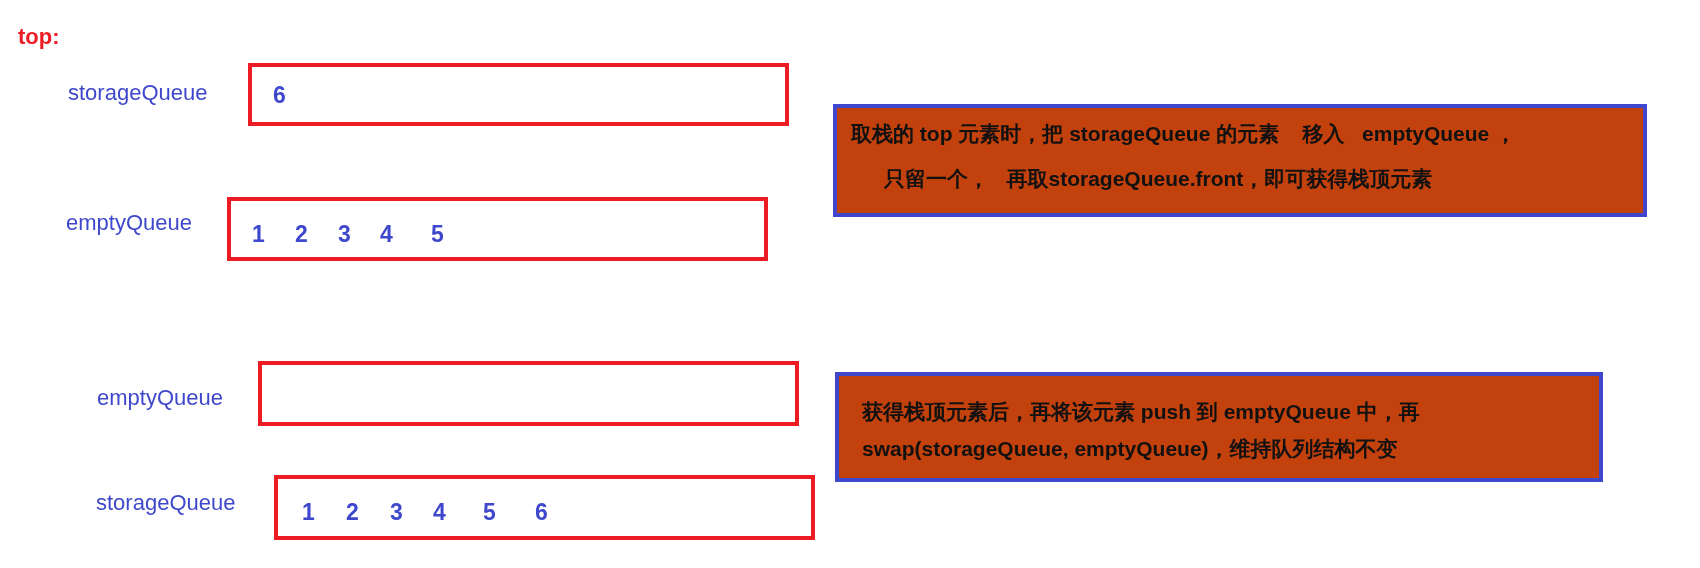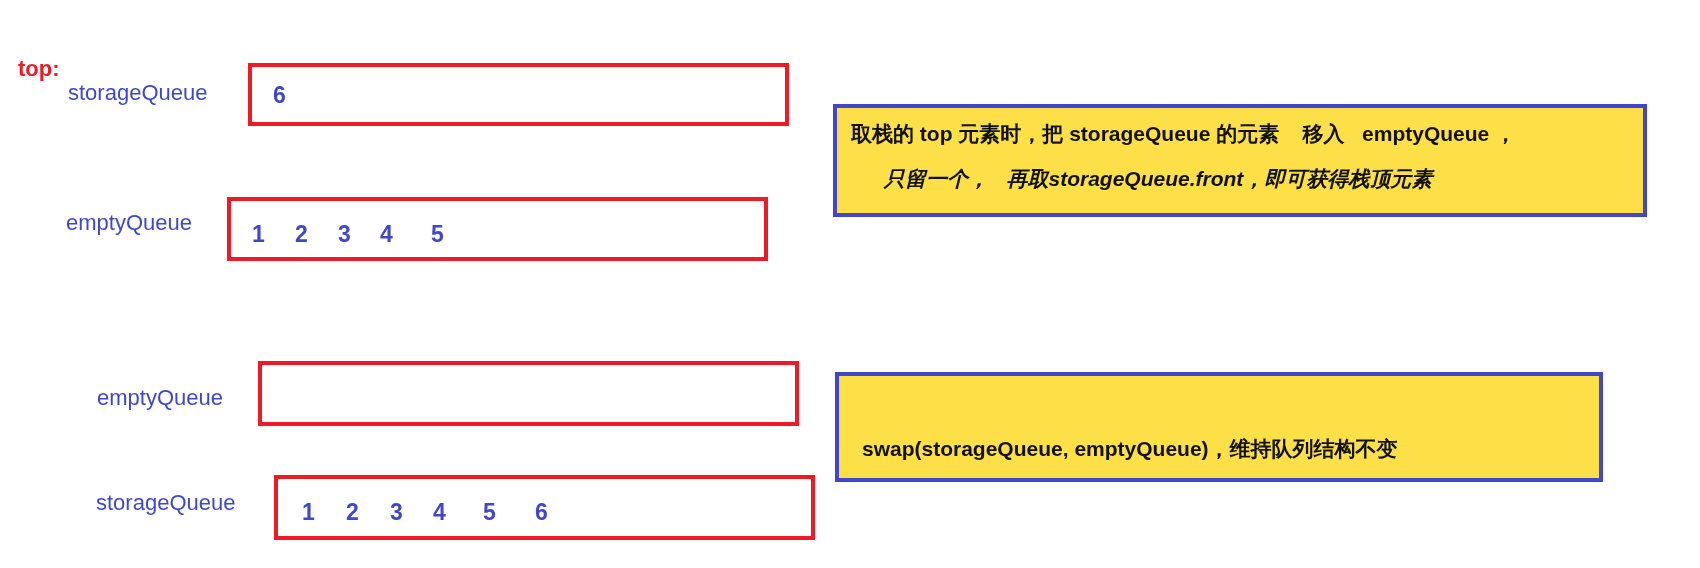--- a/index.html
+++ b/index.html
@@ -1,23 +1,23 @@
 <!DOCTYPE html>
 <html><head>
 <meta charset="utf-8">
 <style>
   html, body { margin: 0; padding: 0; background: #ffffff; }
   body { width: 1700px; height: 568px; position: relative; overflow: hidden;
          font-family: "Liberation Sans", "DejaVu Sans", sans-serif; }
   .abs { position: absolute; }
-  .heading { color: #ED1C24; font-weight: bold; font-size: 22px; line-height: 26px; margin-top: 32px; }
+  .heading { color: #ED1C24; font-weight: bold; font-size: 22px; line-height: 26px; }
   .qlabel { color: #3F48CC; font-weight: normal; font-size: 22px; line-height: 26px; white-space: nowrap; }
   .qbox { border: 4px solid #ED1C24; box-sizing: border-box; background: #fff; }
   .num { color: #3F48CC; font-weight: bold; font-size: 23px; line-height: 26px; }
-  .note { border: 4px solid #3F48CC; box-sizing: border-box; background: #fde047; }
+  .note { border: 4px solid #3F48CC; box-sizing: border-box; background: #c2410c; }
   .note-line { color: #111; font-weight: bold; font-size: 21px; line-height: 26px; white-space: pre; }
 </style>
 </head>
 <body>
 
 <div class="abs heading" style="left:18px; top:24px;">top:</div>
 
 <div class="abs qlabel" style="left:68px; top:80px;">storageQueue</div>
 <div class="abs qbox" style="left:248px; top:63px; width:541px; height:63px;">
   <span class="abs num" style="left:21px; top:15px;">6</span>
@@ -27,31 +27,32 @@
 <div class="abs qbox" style="left:227px; top:197px; width:541px; height:64px;">
   <span class="abs num" style="left:21px; top:20px;">1</span>
   <span class="abs num" style="left:64px; top:20px;">2</span>
   <span class="abs num" style="left:107px; top:20px;">3</span>
   <span class="abs num" style="left:149px; top:20px;">4</span>
   <span class="abs num" style="left:200px; top:20px;">5</span>
 </div>
 
 <div class="abs note" style="left:833px; top:104px; width:814px; height:113px;">
   <div class="abs note-line" style="left:14px; top:13px;">取栈的 top 元素时，把 storageQueue 的元素    移入   emptyQueue ，</div>
-  <div class="abs note-line" style="left:47px; top:58px;font-style:italic;">只留一个，   再取storageQueue.front，即可获得栈顶元素</div>
+  <div class="abs note-line" style="left:47px; top:58px;">只留一个，   再取storageQueue.front，即可获得栈顶元素</div>
 </div>
 
 <div class="abs qlabel" style="left:97px; top:385px;">emptyQueue</div>
 <div class="abs qbox" style="left:258px; top:361px; width:541px; height:65px;"></div>
 
 <div class="abs qlabel" style="left:96px; top:490px;">storageQueue</div>
 <div class="abs qbox" style="left:274px; top:475px; width:541px; height:65px;">
   <span class="abs num" style="left:24px; top:20px;">1</span>
   <span class="abs num" style="left:68px; top:20px;">2</span>
   <span class="abs num" style="left:112px; top:20px;">3</span>
   <span class="abs num" style="left:155px; top:20px;">4</span>
   <span class="abs num" style="left:205px; top:20px;">5</span>
   <span class="abs num" style="left:257px; top:20px;">6</span>
 </div>
 
 <div class="abs note" style="left:835px; top:372px; width:768px; height:110px;">
+  <div class="abs note-line" style="left:23px; top:23px;">获得栈顶元素后，再将该元素 push 到 emptyQueue 中，再</div>
   <div class="abs note-line" style="left:23px; top:60px;text-align:center;">swap(storageQueue, emptyQueue)，维持队列结构不变</div>
 </div>
 
 </body></html>

